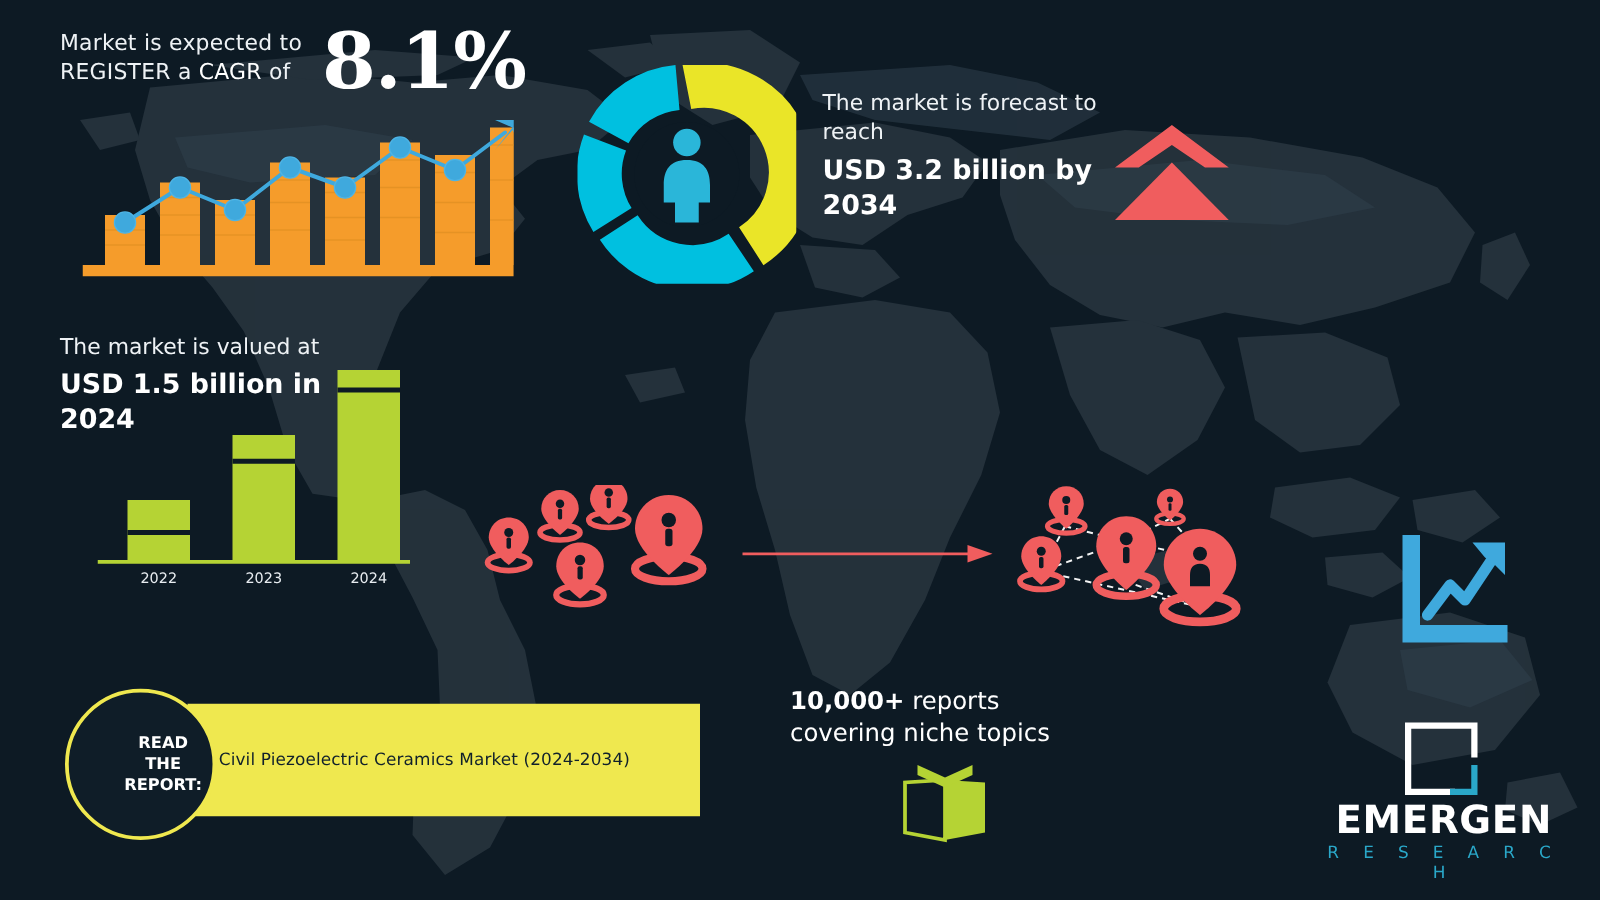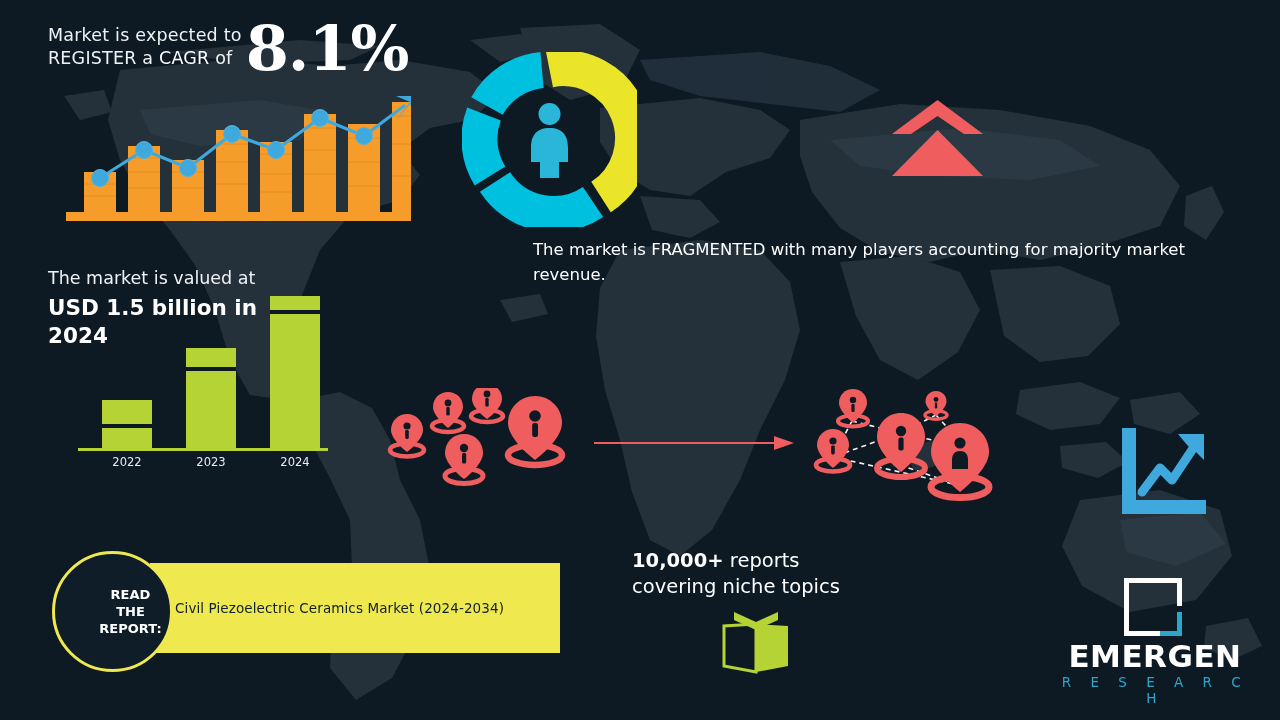--- a/index.html
+++ b/index.html
@@ -13,21 +13,21 @@
   .abs{position:absolute;}
 
   
   #cagr-block{left:48px;top:18px;width:420px;}
   #cagr-lines{display:inline-block;vertical-align:top;padding-top:6px;}
   .cagr-line{font-size:17.5px;line-height:23px;color:#eef2f5;letter-spacing:.2px;font-weight:400;}
   .cagr-line b{font-weight:400;color:#ffffff;}
   #cagr-value{
     display:inline-block;vertical-align:top;
     font-size:62px;line-height:62px;font-weight:700;color:#ffffff;
-    margin-left:4px;letter-spacing:-1px;
+    margin-left:16px;letter-spacing:-1px;
     font-family:"DejaVu Serif", serif;
   }
 
   
   #orange-chart{left:66px;top:88px;width:345px;height:135px;}
 
   
   #donut{left:462px;top:52px;width:175px;height:175px;}
 
   
@@ -207,26 +207,29 @@
       <path d="M28 124 A70 70 0 0 1 22 62" stroke="#00c0e0"></path>
       <path d="M25 54 A70 70 0 0 1 80 18" stroke="#00c0e0"></path>
     </g>
     <circle cx="87.5" cy="87.5" r="42" fill="#0d1a24"></circle>
     <g fill="#2ab6d9">
       <circle cx="87.5" cy="62" r="11"></circle>
       <path d="M87.5 76 C74 76 69 84 69 96 L69 110 L78 110 L78 126 L97 126 L97 110 L106 110 L106 96 C106 84 101 76 87.5 76 Z"></path>
     </g>
   </svg>
 
+  <div class="abs" id="forecast-block">
+    <div id="forecast-sub">The market is forecast to reach</div>
+    <div id="forecast-main">USD 3.2 billion by 2034</div>
+  </div>
   <svg class="abs" id="up-arrows" viewBox="0 0 95 80">
     <path d="M47.5 2 L93 36 L74 36 L47.5 18 L21 36 L2 36 Z" fill="#f05d5e"></path>
     <path d="M47.5 32 L93 78 L2 78 Z" fill="#f05d5e"></path>
   </svg>
 
-  <div class="abs" id="fragmented">The market is FRAGMENTED with many players accounting for majority market revenue.</div>
 
   <div class="abs" id="valued-block">
     <div id="valued-sub">The market is valued at</div>
     <div id="valued-main">USD 1.5 billion in 2024</div>
   </div>
 
   <svg class="abs" id="green-chart" viewBox="0 0 250 180">
     <g fill="#b5d334">
       <rect x="24" y="110" width="50" height="48"></rect>
       <rect x="108" y="58" width="50" height="100"></rect>

